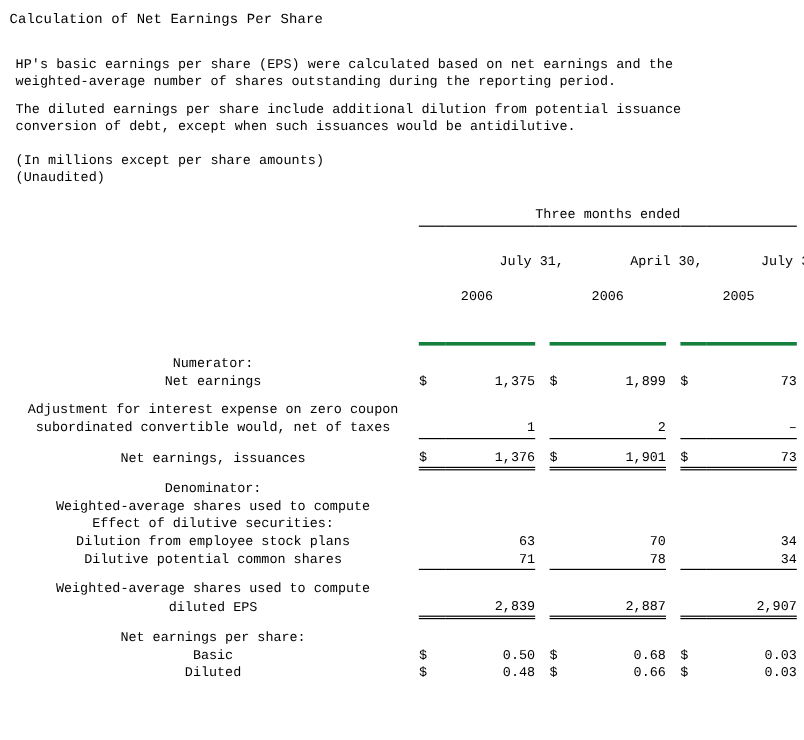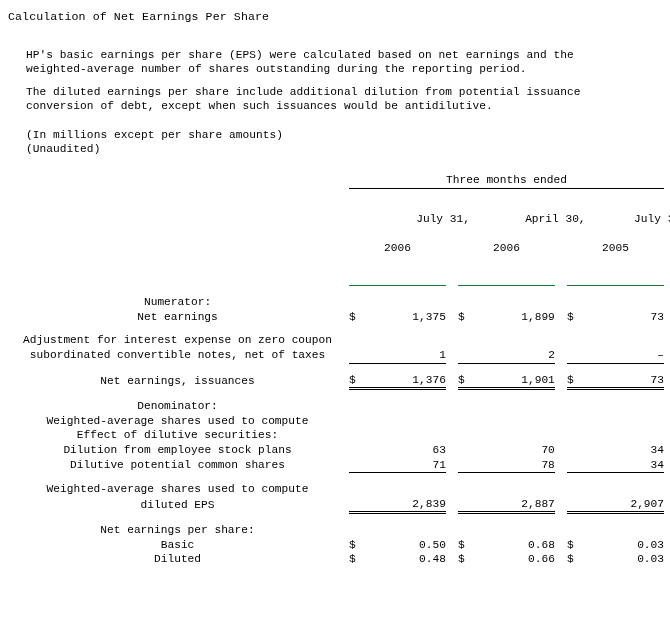--- a/index.html
+++ b/index.html
@@ -23,21 +23,21 @@
     box-sizing: border-box;
     padding: 8px 6px 0 6px;
   }
   .doc-title {
     font-size: 11.6px;
     margin: 2px 0 0 2px;
     letter-spacing: 0.1px;
     white-space: pre;
   }
   .para {
-    margin: 0 0 0 20px;
+    margin: 0 0 0 7px;
     white-space: pre;
     letter-spacing: 0.05px;
   }
   .spacer-lg { height: 24px; }
   .spacer-md { height: 15px; }
   .spacer-sm { height: 9px; }
 
   table.fin {
     border-collapse: collapse;
     width: 658px;
@@ -69,21 +69,21 @@
   }
 
   .hdr-span {
     text-align: center;
     border-bottom: 1px solid #000;
     padding-bottom: 1px;
     font-family: Liberation Mono, monospace;
   }
   .hdr-date {
     text-align: center;
-    border-bottom: 1px solid #15803d;
+    border-bottom: 3px solid #15803d;
     padding-bottom: 1px;
     line-height: 13px;
   }
   .hdr-date .l2 { display: block; }
   .indent1 { padding-left: 9px; }
   .indent2 { padding-left: 18px; }
   .gap-row td { height: 9px; line-height: 9px; }
 </style>
 </head>
 <body>
@@ -184,21 +184,21 @@
           <td></td>
           <td></td>
           <td></td>
           <td></td>
           <td></td>
           <td></td>
           <td></td>
           <td></td>
         </tr>
         <tr class="rule-single">
-          <td class="label indent2">subordinated convertible notes, net of taxes</td>
+          <td class="label indent2">subordinated convertible would, net of taxes</td>
           <td class="cur"></td>
           <td class="num">1</td>
           <td></td>
           <td class="cur"></td>
           <td class="num">2</td>
           <td></td>
           <td class="cur"></td>
           <td class="num">–</td>
         </tr>
         <tr class="gap-row">

